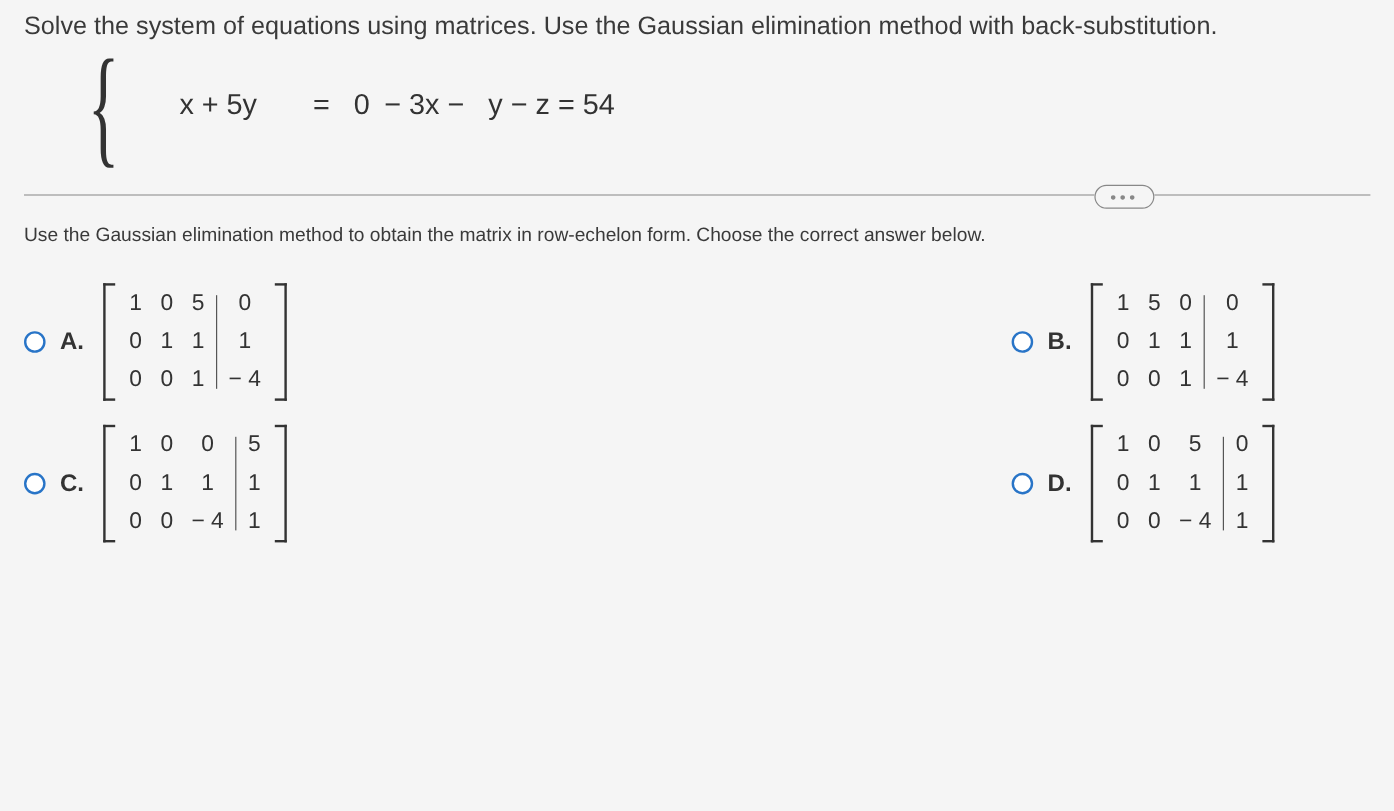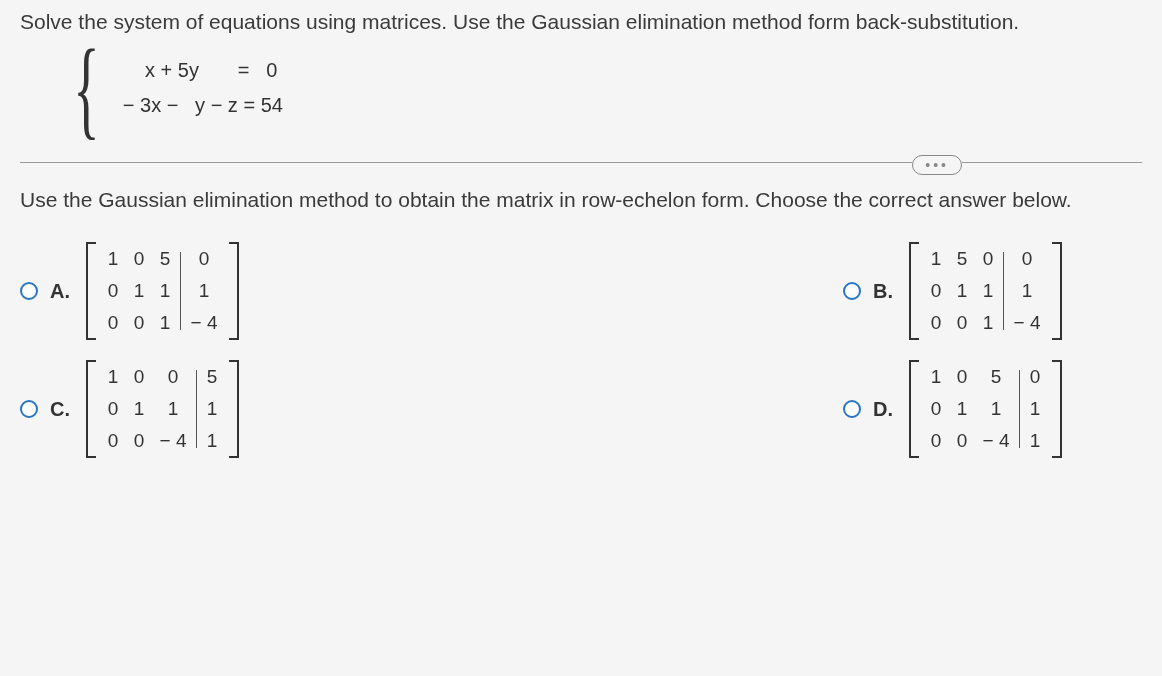--- a/index.html
+++ b/index.html
@@ -31,23 +31,23 @@
       font-size: 110px;
       font-weight: 100;
       color: #333;
       margin-right: 10px;
       line-height: 0.8;
       font-family: 'Times New Roman', serif;
       transform: scaleX(0.5);
     }
     .equations {
       display: flex;
-      flex-direction: column;
+      flex-direction: row;
       gap: 12px;
-      font-size: 20px;
+      font-size: 24px;
       color: #333;
     }
     .eq-row {
       display: flex;
       white-space: pre;
     }
     .divider {
       border: none;
       border-top: 1px solid #999;
       margin: 20px 0;
@@ -63,21 +63,21 @@
       display: inline-block;
       border: 1px solid #888;
       border-radius: 12px;
       padding: 2px 12px;
       color: #888;
       font-size: 14px;
       letter-spacing: 3px;
       line-height: 1;
     }
     .sub-question {
-      font-size: 21px;
+      font-size: 16px;
       color: #3a3a3a;
       margin: 25px 0 30px 0;
     }
     .options-container {
       display: grid;
       grid-template-columns: 1fr 1fr;
       grid-template-rows: 1fr 1fr;
       gap: 20px 40px;
     }
     .option {
@@ -142,21 +142,21 @@
       align-self: stretch;
       margin: 4px 0;
     }
     .neg {
       min-width: 30px !important;
     }
   </style>
 </head>
 <body>
 
-<div class="question-text">Solve the system of equations using matrices. Use the Gaussian elimination method form back-substitution.</div>
+<div class="question-text">Solve the system of equations using matrices. Use the Gaussian elimination method with back-substitution.</div>
 
 <div class="equation-system">
   <div class="brace">{</div>
   <div class="equations">
     <div class="eq-row">    x + 5y       =   0</div>
     <div class="eq-row">− 3x −   y − z = 54</div>
   </div>
 </div>
 
 <div class="divider">

